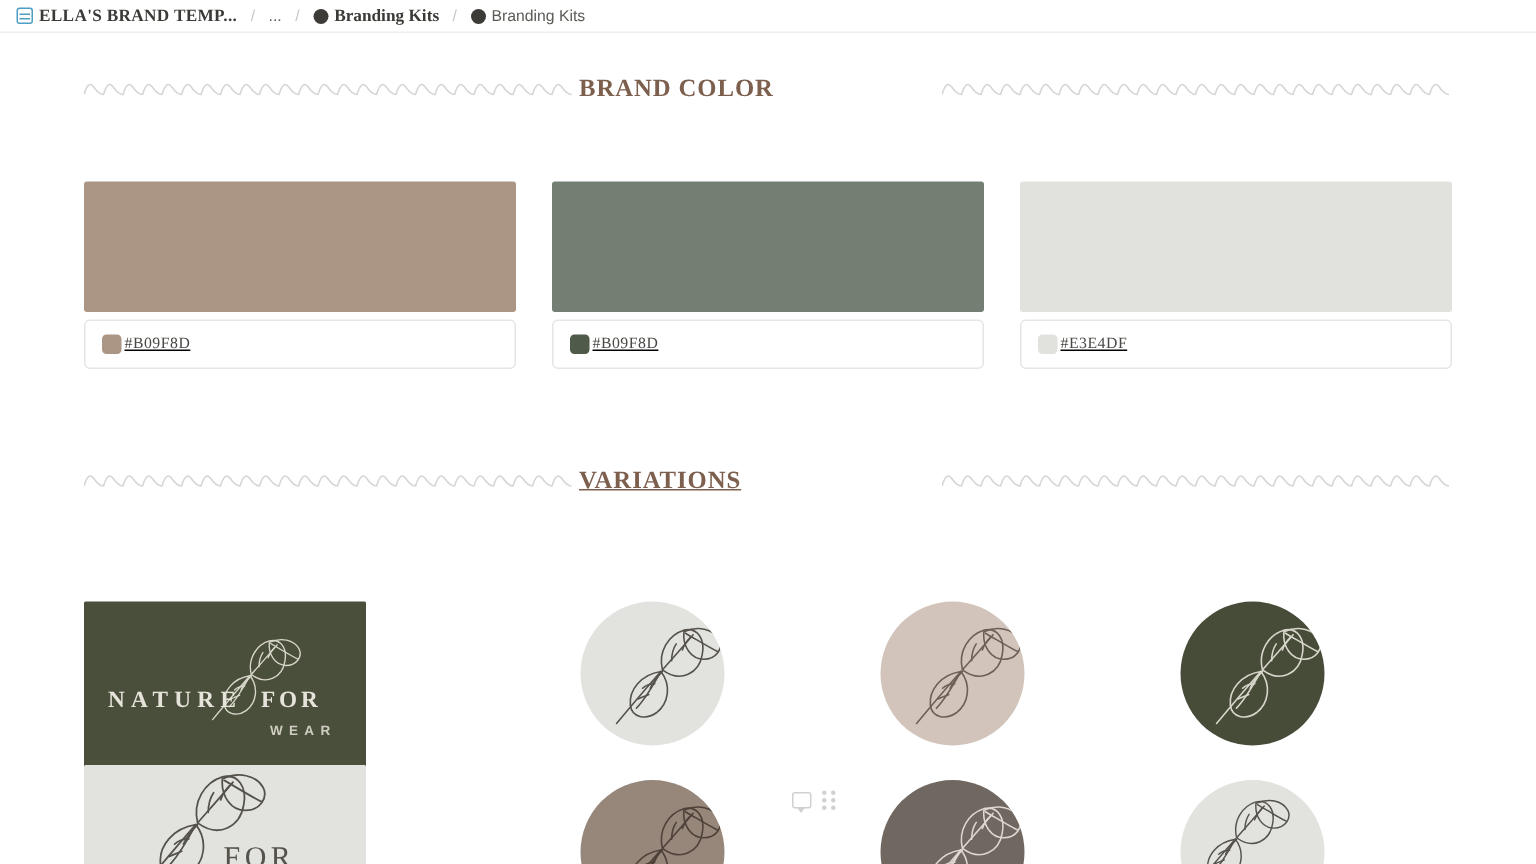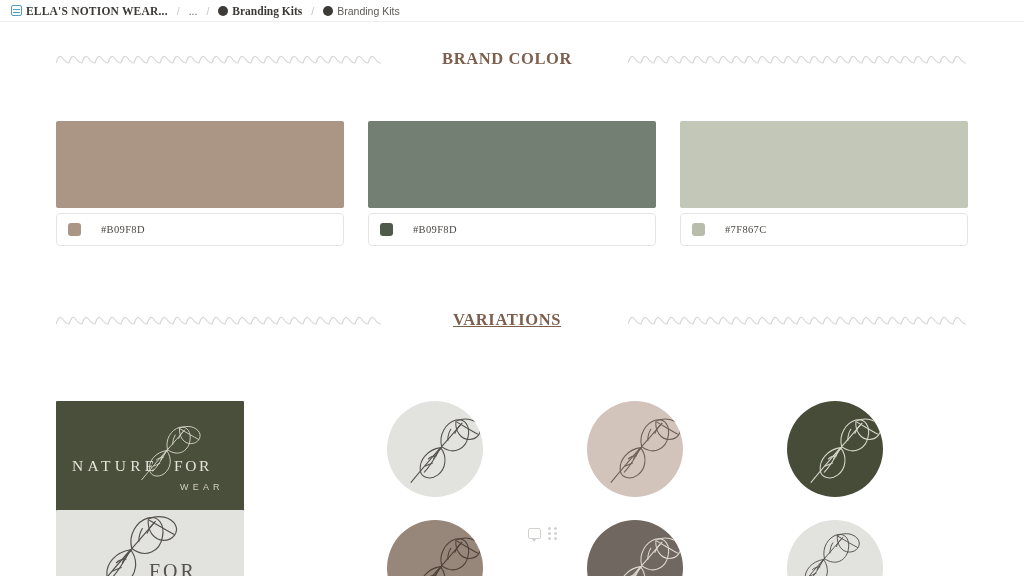--- a/index.html
+++ b/index.html
@@ -93,21 +93,20 @@
   }
   .wave {
     height: 14px;
     flex: 0 0 auto;
     opacity: .75;
   }
   .wave-left  { margin-left: 56px; width: 330px; }
   .wave-right { margin-right: 56px; width: 340px; }
   .section-title {
     flex: 1 1 auto;
-    text-align: center;
     font-family: "Liberation Serif", serif;
     font-weight: bold;
     font-size: 16.5px;
     letter-spacing: .6px;
     color: #7d5f4e;
     white-space: nowrap;
   }
 
   
   #swatch-row {
@@ -128,22 +127,23 @@
     border-radius: 2px;
   }
   .swatch-label {
     margin-top: 5px;
     height: 33px;
     border: 1px solid #e6e5e2;
     border-radius: 4px;
     background: #ffffff;
     display: flex;
     align-items: center;
-    gap: 20px;
+    gap: 2px;
     padding: 0 11px;
+    text-decoration: underline;
   }
   .chip {
     width: 13px; height: 13px;
     flex: 0 0 13px;
     border-radius: 3px;
   }
   .hex {
     font-family: "Liberation Serif", serif;
     font-size: 10.5px;
     letter-spacing: .35px;
@@ -157,21 +157,21 @@
     left: 0; right: 0;
     height: 200px;
   }
 
   .logo-card {
     position: absolute;
     left: 56px;
     width: 188px;
     overflow: hidden;
   }
-  .logo-card.dark  { top: 4px;   height: 126px; background: #4a4f3b; border-radius: 1px; }
+  .logo-card.dark  { top: 4px;   height: 126px; background: #4a4f3b; border-radius: 1px; font-weight: bold; }
   .logo-card.light { top: 113px; height: 90px; background: #e2e3de; border-radius: 1px; }
 
   .logo-inner { position: relative; width: 100%; height: 100%; }
 
   .circ {
     position: absolute;
     width: 96px; height: 96px;
     border-radius: 50%;
     overflow: hidden;
   }
@@ -216,21 +216,21 @@
 
   svg { display: block; }
 </style>
 </head>
 <body>
 
 <div id="topbar">
 
   <div class="crumb">
     <span class="ico-doc"></span>
-    <span class="crumb-text bold">ELLA'S NOTION WEAR...</span>
+    <span class="crumb-text bold">ELLA'S BRAND TEMP...</span>
   </div>
 
   <span class="crumb-sep">/</span>
 
   <div class="crumb">
     <span class="crumb-text plain">...</span>
   </div>
 
   <span class="crumb-sep">/</span>
 
@@ -273,29 +273,29 @@
     </div>
 
     <div class="swatch-card">
       <div class="swatch-block" id="sb1" style="background: rgb(116, 127, 116);"></div>
       <div class="swatch-label">
         <span class="chip" id="cp1" style="background: rgb(79, 90, 74);"></span>
         <span class="hex">#B09F8D</span>
       </div>
     </div>
 
+
+
     <div class="swatch-card">
-      <div class="swatch-block" id="sb2" style="background: rgb(195, 199, 184);"></div>
+      <div class="swatch-block" id="sb4" style="background: rgb(225, 226, 221);"></div>
       <div class="swatch-label">
-        <span class="chip" id="cp2" style="background: rgb(183, 188, 171);"></span>
-        <span class="hex">#7F867C</span>
+        <span class="chip" id="cp4" style="background: rgb(225, 226, 221);"></span>
+        <span class="hex">#E3E4DF</span>
       </div>
     </div>
-
-
 
   </div>
 
   <div class="section-head" style="top:281px;">
     <svg class="wave wave-left" viewBox="0 0 330 14" preserveAspectRatio="none">
       <path d="M0,11 Q3,1 6.5,6 T13,11 Q16,1 19.5,6 T26,11 Q29,1 32.5,6 T39,11 Q42,1 45.5,6 T52,11 Q55,1 58.5,6 T65,11 Q68,1 71.5,6 T78,11 Q81,1 84.5,6 T91,11 Q94,1 97.5,6 T104,11 Q107,1 110.5,6 T117,11 Q120,1 123.5,6 T130,11 Q133,1 136.5,6 T143,11 Q146,1 149.5,6 T156,11 Q159,1 162.5,6 T169,11 Q172,1 175.5,6 T182,11 Q185,1 188.5,6 T195,11 Q198,1 201.5,6 T208,11 Q211,1 214.5,6 T221,11 Q224,1 227.5,6 T234,11 Q237,1 240.5,6 T247,11 Q250,1 253.5,6 T260,11 Q263,1 266.5,6 T273,11 Q276,1 279.5,6 T286,11 Q289,1 292.5,6 T299,11 Q302,1 305.5,6 T312,11 Q315,1 318.5,6 T325,11" fill="none" stroke="#c8c9cb" stroke-width="1.1"></path>
     </svg>
 
     <div class="section-title" style="color: rgb(125, 95, 78); text-decoration: underline;">VARIATIONS</div>
 

